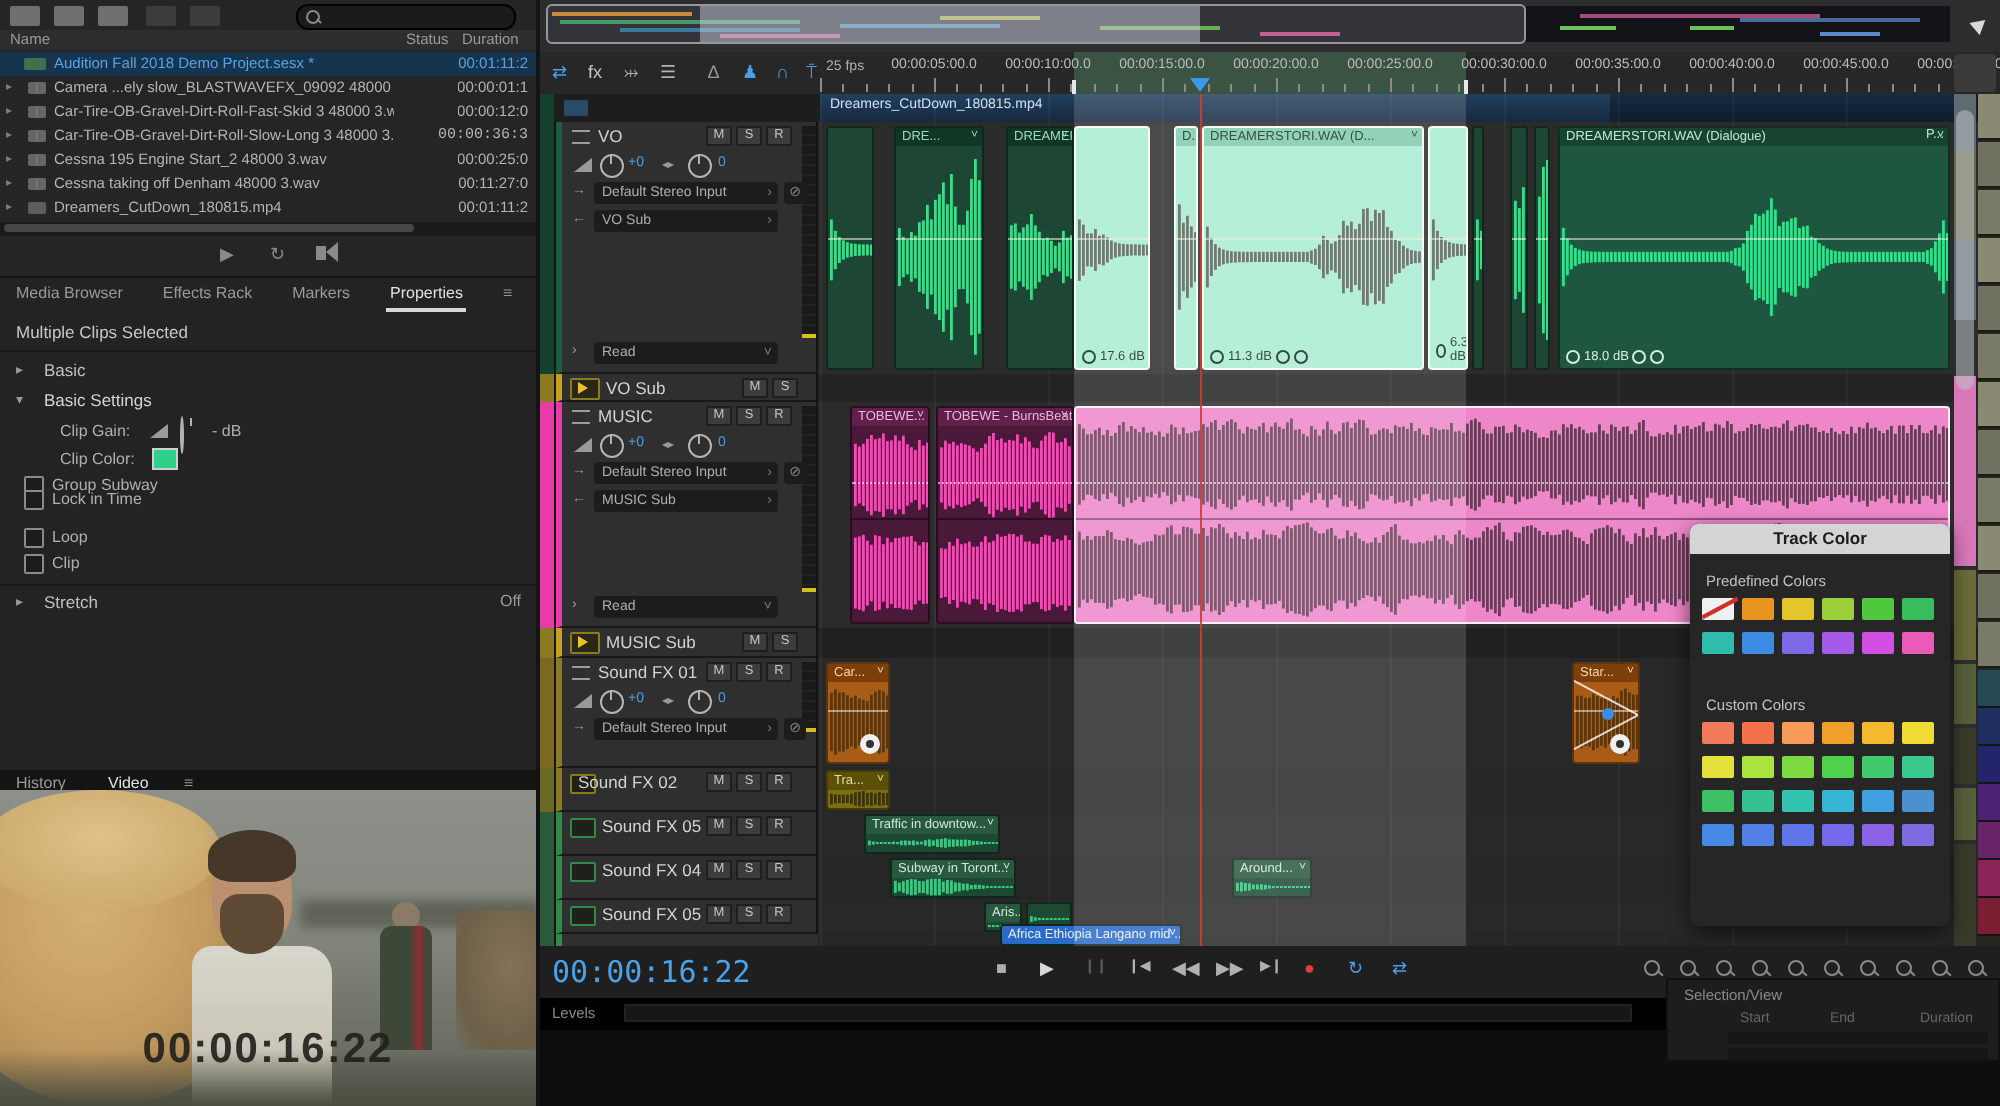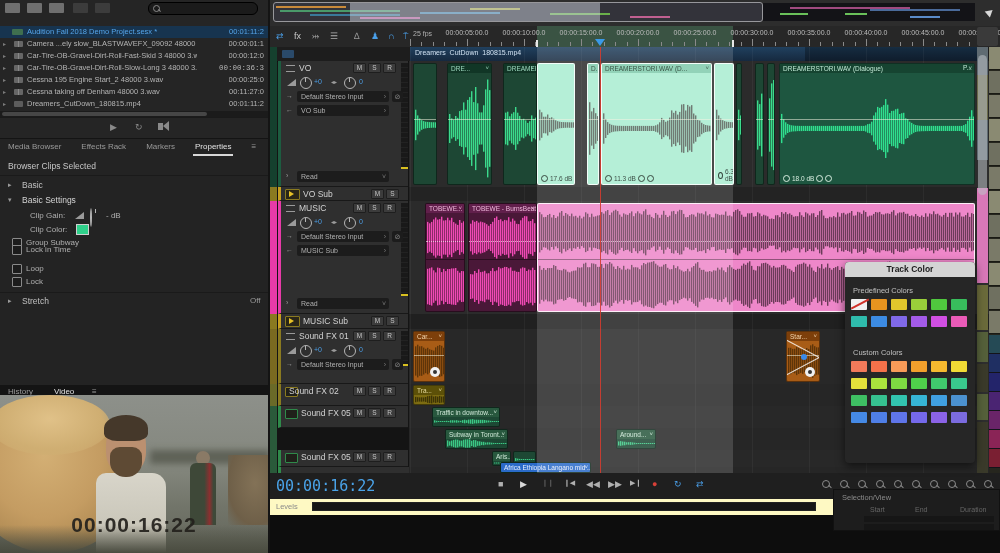--- a/index.html
+++ b/index.html
@@ -61,39 +61,44 @@
              box-shadow:0 3px 10px rgba(0,0,0,.6);z-index:40;}
   #tc-header{position:absolute;left:0;top:0;width:100%;height:15px;background:#d4d4d4;border-radius:4px 4px 0 0;
              font-size:8.5px;color:#1c1c1c;text-align:center;line-height:15px;font-weight:bold;}
   .tc-label{position:absolute;left:8px;font-size:7.5px;color:#c0c0c0;}
   .swatch{position:absolute;width:16px;height:11px;border-radius:1px;}
   .swatch.none{background:#f0f0f0;}
   .swatch.none:after{content:"";position:absolute;left:-1px;top:4px;width:20px;height:2px;background:#d03028;transform:rotate(-28deg);}
   
   #transport{left:270px;top:473px;width:730px;height:26px;background:#1f1f1f;}
   .tbtn{position:absolute;top:6px;font-size:9px;color:#b0b0b0;}
-  #status-strip{left:270px;top:499px;width:730px;height:16px;background:#fef9c3;}
+  #status-strip{left:270px;top:499px;width:730px;height:16px;background:#000000;}
   .zoomicon{position:absolute;width:6px;height:6px;border:1px solid #8a8a8a;border-radius:50%;}
   .zoomicon:after{content:"";position:absolute;left:5px;top:5px;width:4px;height:1px;background:#8a8a8a;transform:rotate(45deg);}
   #selview{left:833px;top:489px;width:167px;height:42px;background:#1d1d1d;border:1px solid #111;box-sizing:border-box;z-index:8;}
 </style>
 </head>
 <body>
 
 <div id="app">
 
   <div class="abs" id="files-panel">
     <div class="abs ftool-icon" style="left:5px"></div>
     <div class="abs ftool-icon" style="left:27px"></div>
     <div class="abs ftool-icon" style="left:49px"></div>
     <div class="abs ftool-icon dim" style="left:73px"></div>
     <div class="abs ftool-icon dim" style="left:95px"></div>
     <div class="abs" id="file-search">
       <span class="mag" style="left:4px;top:2px"></span>
     </div>
+    <div class="abs" id="file-head">
+      <span class="abs txt" style="left:5px">Name</span>
+      <span class="abs txt" style="left:203px">Status</span>
+      <span class="abs txt" style="left:231px">Duration</span>
+    </div>
     <div class="abs" id="file-rows" style="left:0;top:26px;width:268px">
         <div class="abs frow sel" style="position: absolute; top: 0px;">
           <div class="ficon" style="position: absolute; background: rgb(63, 111, 79); left: 12px; width: 11px;"></div>
           <div class="fname txt" style="position: absolute; color: rgb(85, 164, 232);">Audition Fall 2018 Demo Project.sesx *</div>
           <div class="fdur txt" style="position: absolute;">00:01:11:2</div>
         </div>
         <div class="abs frow" style="position: absolute; top: 12px;">
           <div class="chev" style="position: absolute; left: 3px; top: 0px;">▸</div>
           <div class="ficon audio" style="position: absolute;"></div>
           <div class="fname txt" style="position: absolute;">Camera ...ely slow_BLASTWAVEFX_09092 48000 3.wav</div>
@@ -142,21 +147,21 @@
   </div>
 
   <div class="abs" id="props-panel">
     <div class="abs" id="prop-tabs" style="left:6px;top:3px;width:260px;height:14px;display:flex;gap:16px">
         <span class="ptab">Media Browser</span>
         <span class="ptab">Effects Rack</span>
         <span class="ptab">Markers</span>
         <span class="ptab active">Properties</span>
         <span class="ptab">≡</span>
       </div>
-    <div class="abs txt" style="left:8px;top:22px;font-size:8.5px;color:#c8c8c8">Browser Clips Selected</div>
+    <div class="abs txt" style="left:8px;top:22px;font-size:8.5px;color:#c8c8c8">Multiple Clips Selected</div>
     <div class="abs" style="left:0;top:36px;width:268px;height:1px;background:#1a1a1a"></div>
     <span class="abs" style="left:8px;top:42px;font-size:7px;color:#9a9a9a">▸</span>
     <span class="abs txt" style="left:22px;top:41px;font-size:8.5px;color:#c0c0c0">Basic</span>
     <span class="abs" style="left:8px;top:57px;font-size:7px;color:#9a9a9a">▾</span>
     <span class="abs txt" style="left:22px;top:56px;font-size:8.5px;color:#d4d4d4">Basic Settings</span>
     <span class="abs txt" style="left:30px;top:72px;font-size:8px;color:#b0b0b0">Clip Gain:</span>
     <span class="abs tri-fader" style="left:75px;top:73px"></span>
     <span class="abs knob" style="left:90px;top:70px"></span>
     <span class="abs txt" style="left:106px;top:72px;font-size:8px;color:#b0b0b0">- dB</span>
     <span class="abs txt" style="left:30px;top:86px;font-size:8px;color:#b0b0b0">Clip Color:</span>
@@ -169,21 +174,21 @@
         <div style="position: absolute; left: 0px; top: 7px; width: 200px; height: 12px;">
           <div class="check" style="position: absolute; left: 0px; top: 1px;"></div>
           <div class="txt" style="left: 14px; top: 1px; font-size: 8px; color: rgb(176, 176, 176); position: absolute;">Lock in Time</div>
         </div>
         <div style="position: absolute; left: 0px; top: 26px; width: 200px; height: 12px;">
           <div class="check" style="position: absolute; left: 0px; top: 1px;"></div>
           <div class="txt" style="left: 14px; top: 1px; font-size: 8px; color: rgb(176, 176, 176); position: absolute;">Loop</div>
         </div>
         <div style="position: absolute; left: 0px; top: 39px; width: 200px; height: 12px;">
           <div class="check" style="position: absolute; left: 0px; top: 1px;"></div>
-          <div class="txt" style="left: 14px; top: 1px; font-size: 8px; color: rgb(176, 176, 176); position: absolute;">Lock</div>
+          <div class="txt" style="left: 14px; top: 1px; font-size: 8px; color: rgb(176, 176, 176); position: absolute;">Clip</div>
         </div>
       </div>
     <div class="abs" style="left:0;top:153px;width:268px;height:1px;background:#1a1a1a"></div>
     <span class="abs" style="left:8px;top:158px;font-size:7px;color:#9a9a9a">▸</span>
     <span class="abs txt" style="left:22px;top:157px;font-size:8.5px;color:#c0c0c0">Stretch</span>
     <span class="abs txt" style="left:250px;top:157px;font-size:8px;color:#9a9a9a">Off</span>
   </div>
 
   <div class="abs" id="hv-tabs">
       <div class="txt" style="position: absolute; left: 8px; top: 0px; font-size: 8px; padding-bottom: 2px; color: rgb(154, 154, 154);">History</div>
@@ -430,20 +435,27 @@
       </div>
       <div style="position: absolute; left: 409px; top: 359px; width: 591px; height: 22px; background: rgb(40, 40, 40); border-bottom: 1px solid rgb(22, 22, 22);"></div>
       <div class="hdr" style="position: absolute; top: 359px; height: 22px; border-left: 3px solid rgb(47, 138, 74); left: 278px;">
         <div style="position: absolute; left: 4px; top: 3px; width: 11px; height: 8px; background: rgb(32, 32, 26); border: 1px solid rgb(47, 138, 74); border-radius: 1px;"></div>
         <div class="tname txt" style="position: absolute; left: 20px;">Sound FX 05</div>
         <div class="msr" style="position: absolute; left: 72px; top: 2px;">M</div>
         <div class="msr" style="position: absolute; left: 87px; top: 2px;">S</div>
         <div class="msr" style="position: absolute; left: 102px; top: 2px;">R</div>
       </div>
       <div style="position: absolute; left: 409px; top: 381px; width: 591px; height: 22px; background: rgb(38, 38, 38); border-bottom: 1px solid rgb(22, 22, 22);"></div>
+      <div class="hdr" style="position: absolute; top: 381px; height: 22px; border-left: 3px solid rgb(47, 138, 74); left: 278px;">
+        <div style="position: absolute; left: 4px; top: 3px; width: 11px; height: 8px; background: rgb(32, 32, 26); border: 1px solid rgb(47, 138, 74); border-radius: 1px;"></div>
+        <div class="tname txt" style="position: absolute; left: 20px;">Sound FX 04</div>
+        <div class="msr" style="position: absolute; left: 72px; top: 2px;">M</div>
+        <div class="msr" style="position: absolute; left: 87px; top: 2px;">S</div>
+        <div class="msr" style="position: absolute; left: 102px; top: 2px;">R</div>
+      </div>
       <div style="position: absolute; left: 409px; top: 403px; width: 591px; height: 17px; background: rgb(40, 40, 40); border-bottom: 1px solid rgb(22, 22, 22);"></div>
       <div class="hdr" style="position: absolute; top: 403px; height: 17px; border-left: 3px solid rgb(47, 138, 74); left: 278px;">
         <div style="position: absolute; left: 4px; top: 3px; width: 11px; height: 8px; background: rgb(32, 32, 26); border: 1px solid rgb(47, 138, 74); border-radius: 1px;"></div>
         <div class="tname txt" style="position: absolute; left: 20px;">Sound FX 05</div>
         <div class="msr" style="position: absolute; left: 72px; top: 2px;">M</div>
         <div class="msr" style="position: absolute; left: 87px; top: 2px;">S</div>
         <div class="msr" style="position: absolute; left: 102px; top: 2px;">R</div>
       </div>
       <div style="position: absolute; left: 278px; top: 420px; width: 130px; height: 6px; background: rgb(47, 47, 47); border-left: 3px solid rgb(47, 138, 74);"></div>
       <div style="position: absolute; left: 409px; top: 420px; width: 591px; height: 6px; background: rgb(38, 38, 38);"></div>

